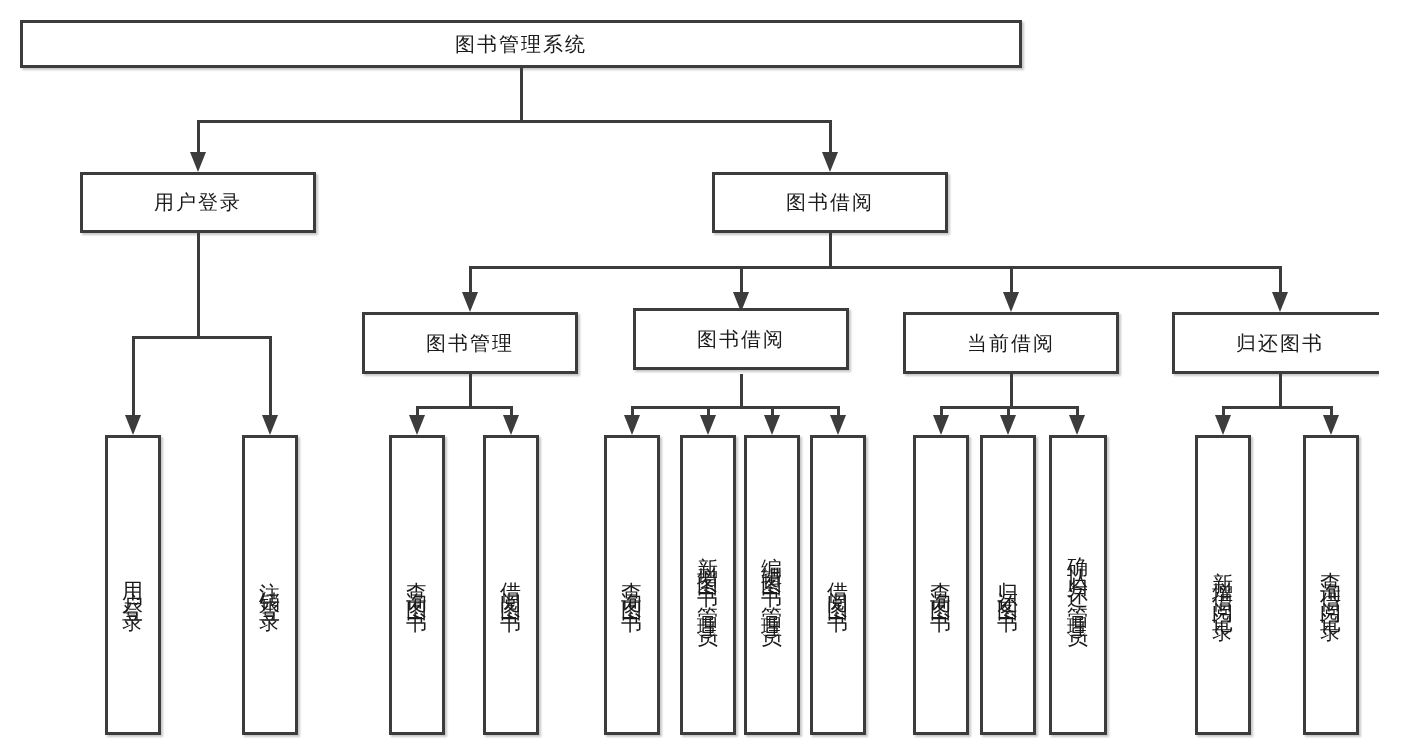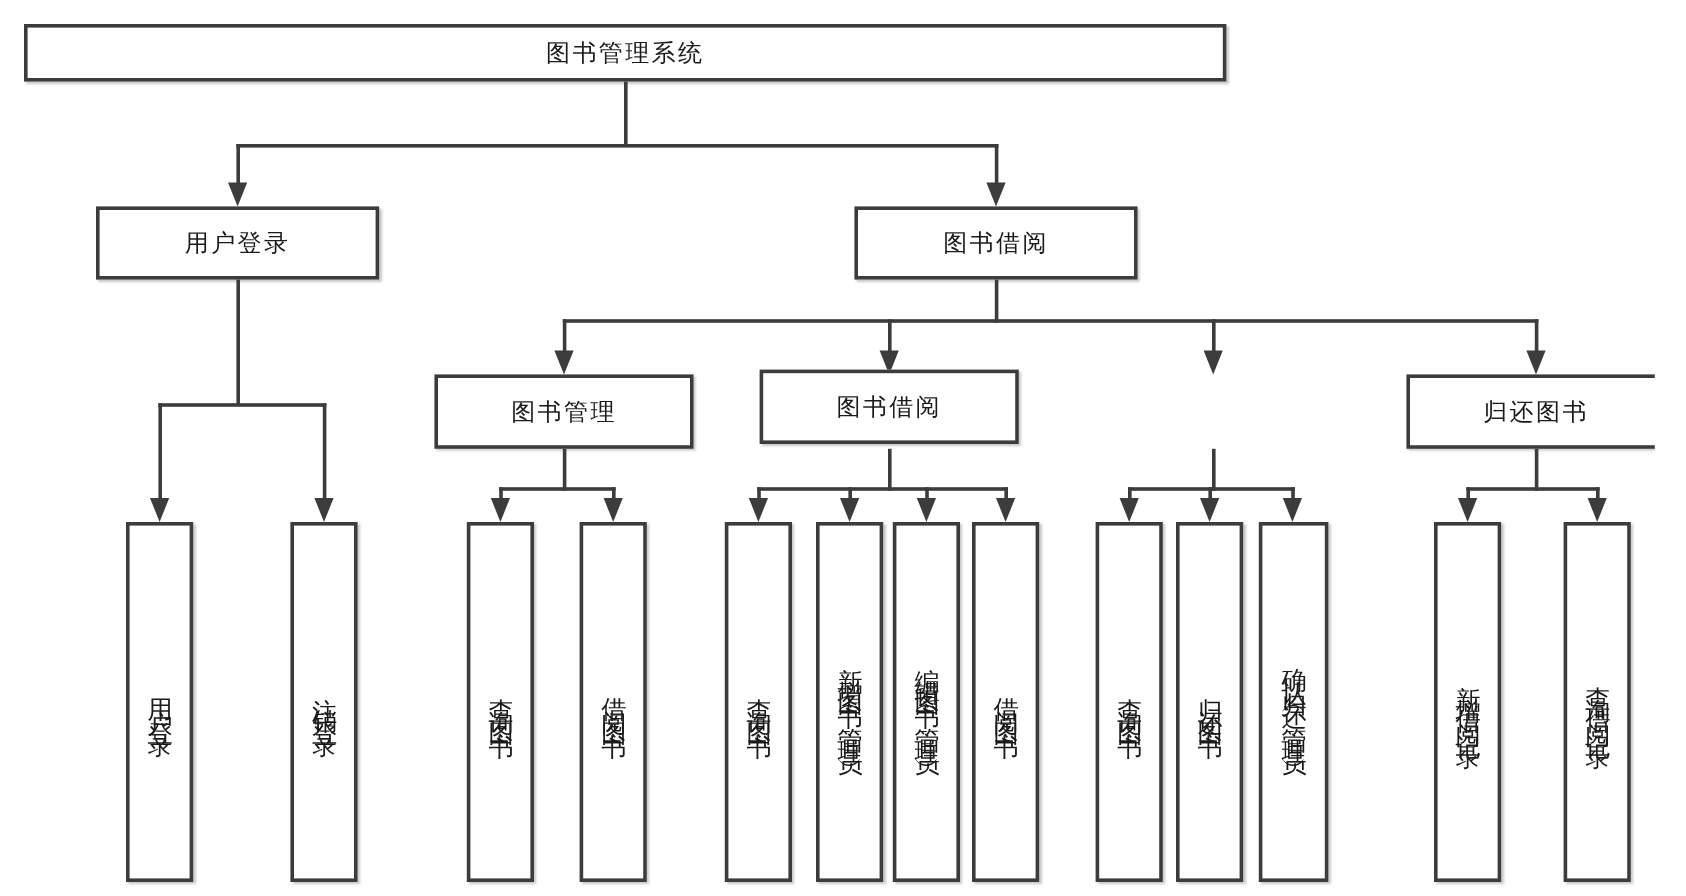--- a/index.html
+++ b/index.html
@@ -90,20 +90,23 @@
   <div class="ah" style="left:1003px;top:292px;"></div>
   <div class="vl" style="left:1279px;top:266px;height:28px;"></div>
   <div class="ah" style="left:1272px;top:292px;"></div>
 
   <div class="node" style="left:362px;top:312px;width:216px;height:62px;">
     <span>图书管理</span>
   </div>
   <div class="node" style="left:633px;top:308px;width:216px;height:62px;">
     <span>图书借阅</span>
   </div>
+  <div class="node" style="left:903px;top:312px;width:216px;height:62px;">
+    <span>当前借阅</span>
+  </div>
   <div class="node" style="left:1172px;top:312px;width:216px;height:62px;">
     <span>归还图书</span>
   </div>
 
   <div class="vl" style="left:469px;top:374px;height:35px;"></div>
   <div class="vl" style="left:740px;top:374px;height:35px;"></div>
   <div class="vl" style="left:1010px;top:374px;height:35px;"></div>
   <div class="vl" style="left:1279px;top:374px;height:35px;"></div>
 
   <div class="hl" style="left:416px;top:406px;width:97px;"></div>

